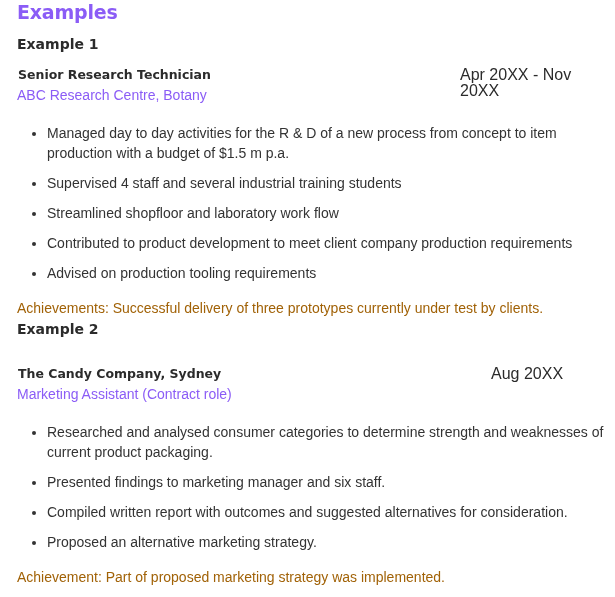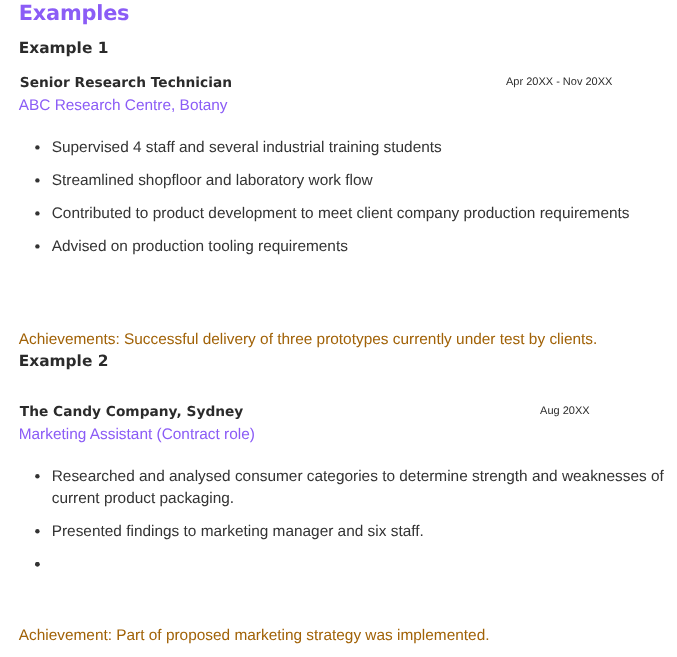--- a/index.html
+++ b/index.html
@@ -45,21 +45,21 @@
     position: absolute;
     left: 1px;
     font-family: "DejaVu Sans", sans-serif;
     font-weight: bold;
     font-size: 12.5px;
     line-height: 16px;
     color: #2b2b2b;
   }
   .job-date {
     position: absolute;
-    font-size: 10px;
+    font-size: 16px;
     line-height: 16px;
     color: #2b2b2b;
   }
   .job-sub {
     position: absolute;
     left: 0;
     font-size: 14px;
     line-height: 18px;
     color: #8b5cf6;
   }
@@ -104,20 +104,24 @@
   <div class="page-title">Examples</div>
 
   <div class="example-title" style="top:35px;">Example 1</div>
   <div class="job-title" style="top:67px;">Senior Research Technician</div>
   <div class="job-date" style="top:67px; left:443px;">Apr 20XX - Nov 20XX</div>
   <div class="job-sub" style="top:86px;">ABC Research Centre, Botany</div>
 
   <ul class="bullets" style="top:123px;">
     <li>
       <span class="dot"></span>
+      <span>Managed day to day activities for the R &amp; D of a new process from concept to item production with a budget of $1.5 m p.a.</span>
+    </li>
+    <li>
+      <span class="dot"></span>
       <span>Supervised 4 staff and several industrial training students</span>
     </li>
     <li>
       <span class="dot"></span>
       <span>Streamlined shopfloor and laboratory work flow</span>
     </li>
     <li>
       <span class="dot"></span>
       <span>Contributed to product development to meet client company production requirements</span>
     </li>
@@ -138,21 +142,23 @@
     <li>
       <span class="dot"></span>
       <span>Researched and analysed consumer categories to determine strength and weaknesses of current product packaging.</span>
     </li>
     <li>
       <span class="dot"></span>
       <span>Presented findings to marketing manager and six staff.</span>
     </li>
     <li>
       <span class="dot"></span>
+      <span>Compiled written report with outcomes and suggested alternatives for consideration.</span>
     </li>
     <li>
       <span class="dot"></span>
+      <span>Proposed an alternative marketing strategy.</span>
     </li>
   </ul>
 
   <div class="achievement" style="top:568px;">Achievement: Part of proposed marketing strategy was implemented.</div>
 
 </div>
 
 </body></html>

